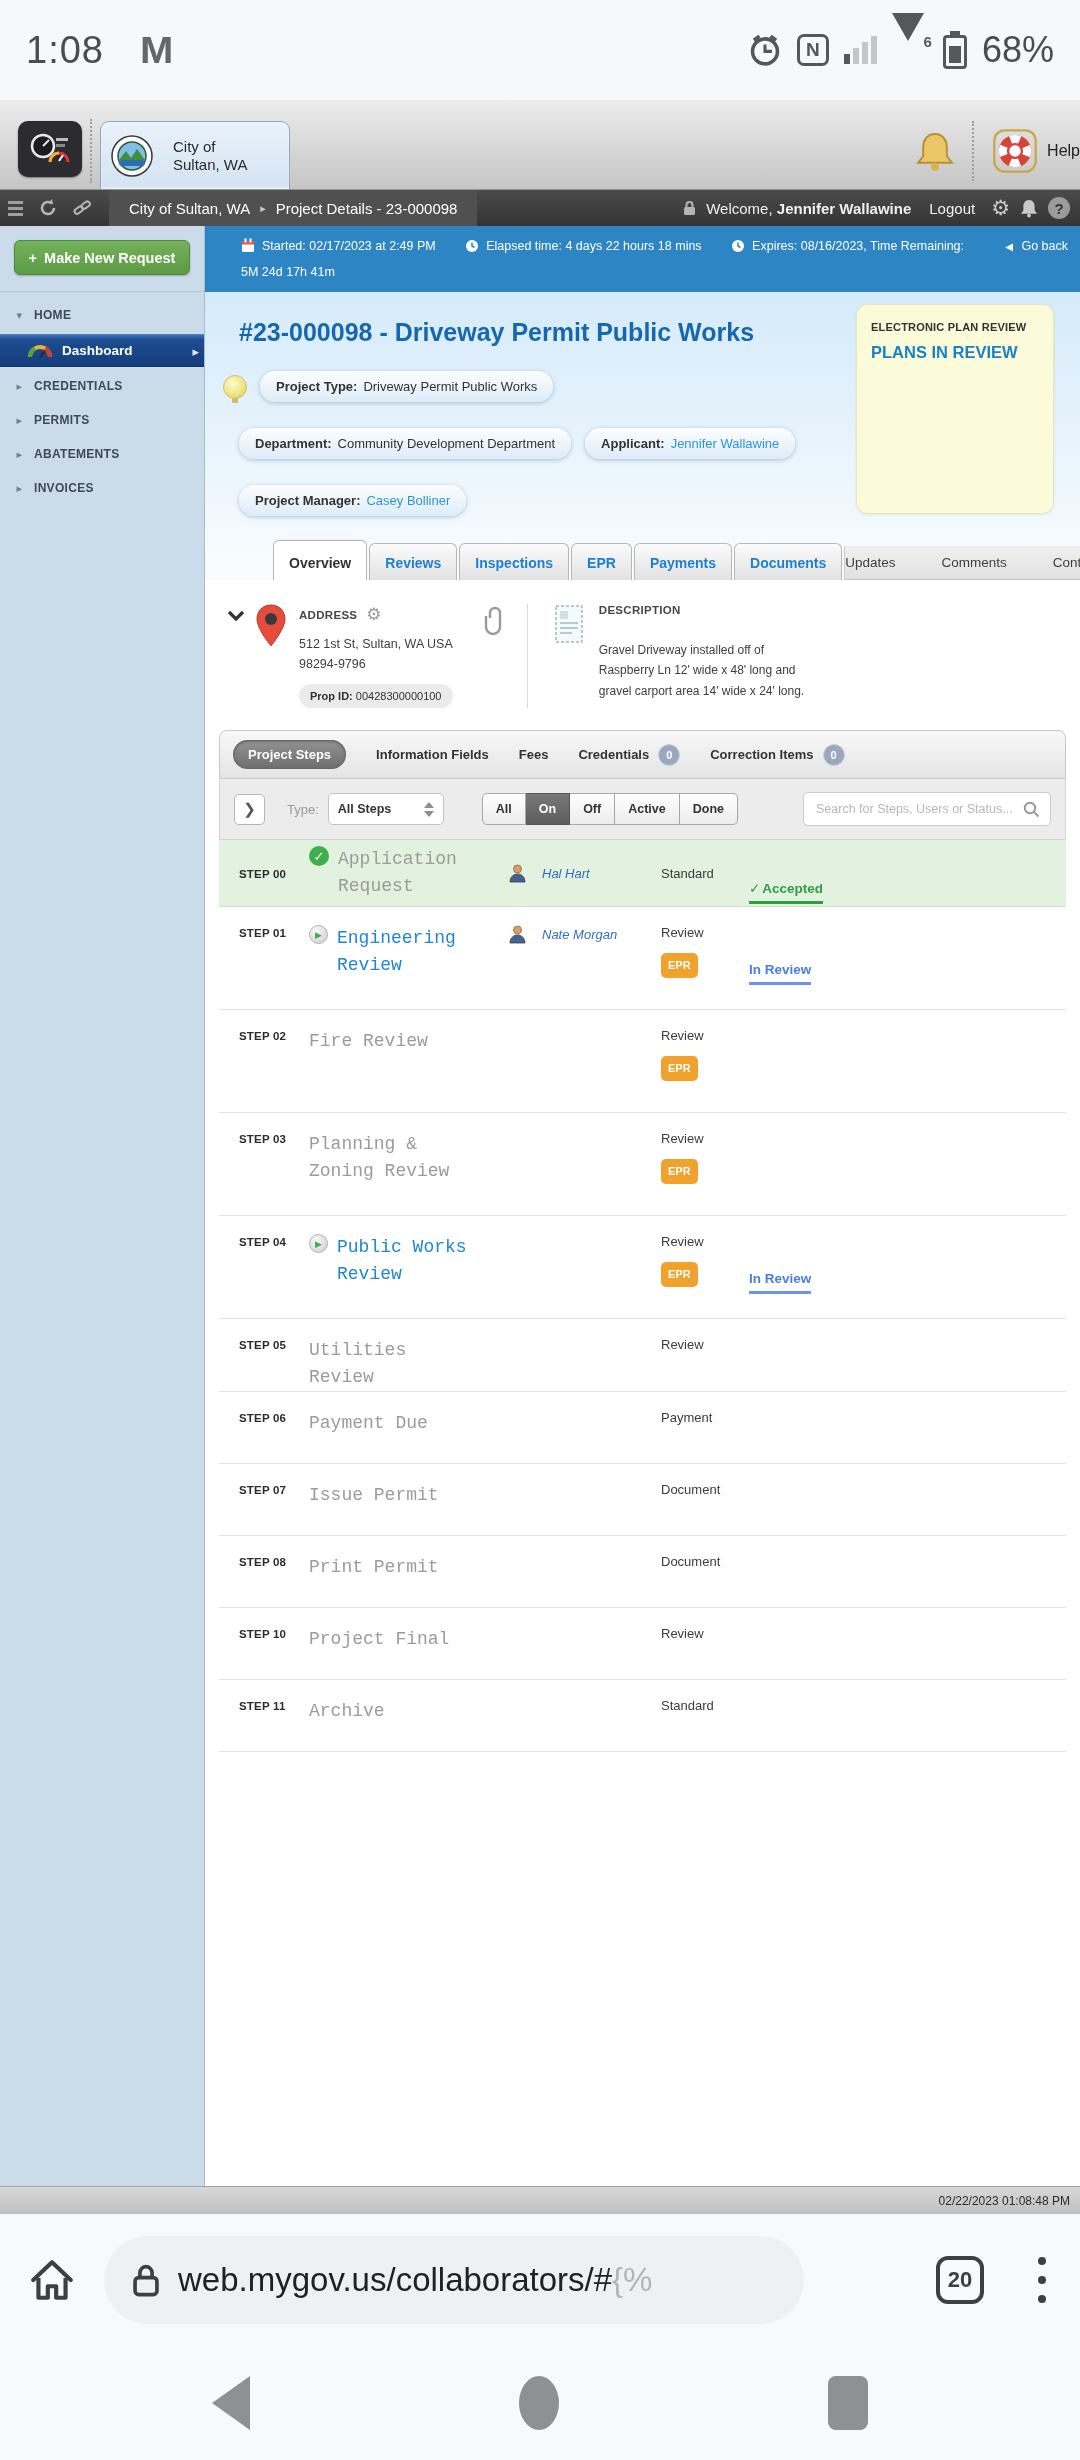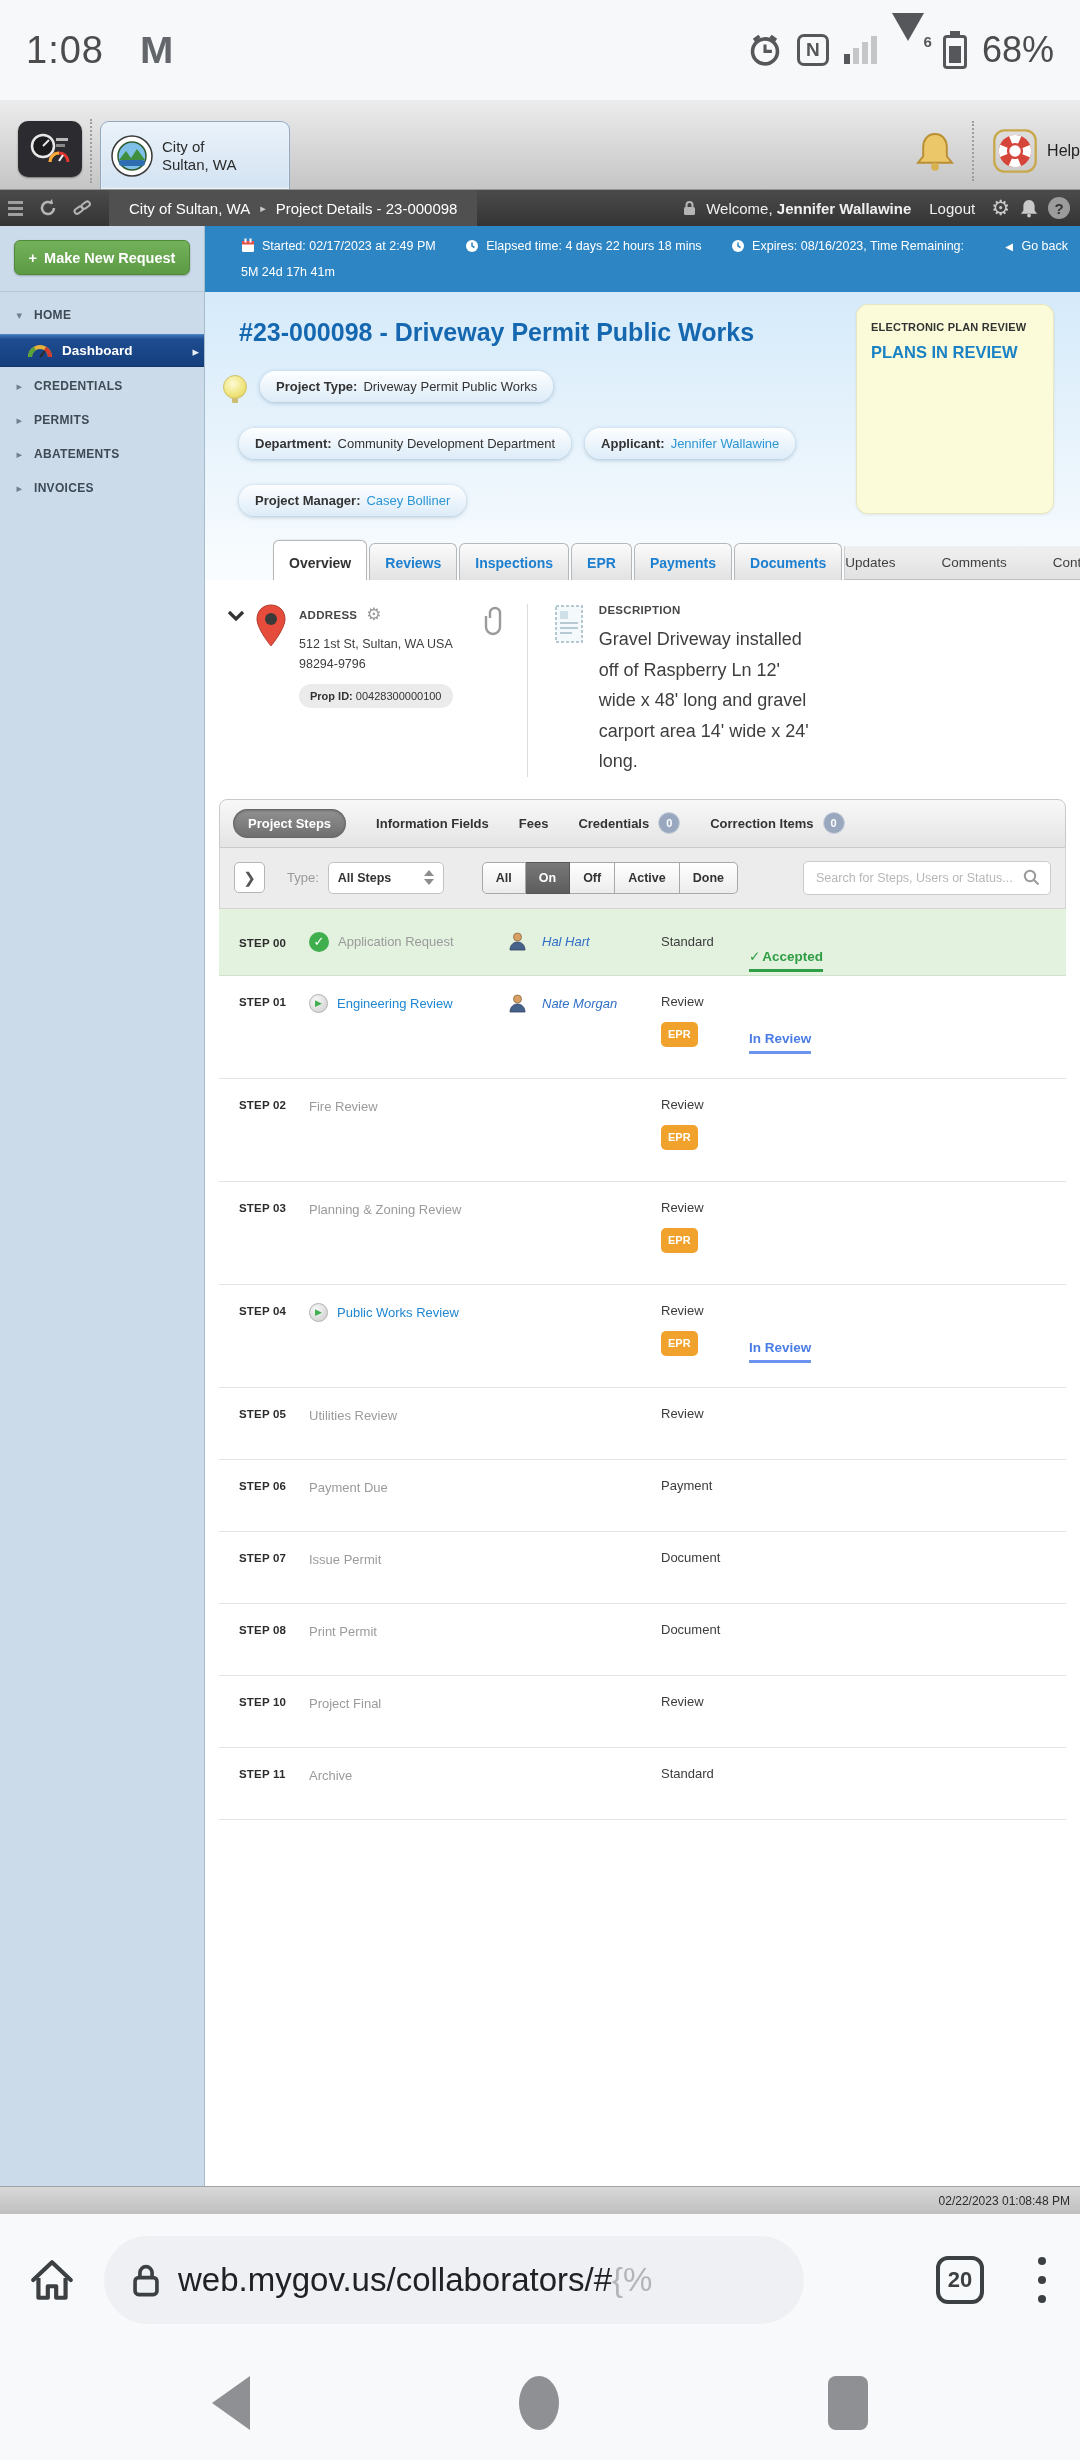--- a/index.html
+++ b/index.html
@@ -24,21 +24,21 @@
   .vowifi .six { position:absolute; top:-8px; right:-8px; font-size:15px; font-weight:bold; color:#55575a; }
   .bat { position:relative; width:24px; height:38px; }
   .bat .nub { position:absolute; top:0; left:7px; width:10px; height:5px; background:#55575a; }
   .bat .body { position:absolute; top:4px; left:0; right:0; bottom:0; border:3px solid #55575a; border-radius:4px; }
   .bat .fill { position:absolute; left:3px; right:3px; bottom:3px; height:62%; background:#55575a; }
   .sb-batpct { font-size:36px; color:#4c4c4c; }
   
   .browser-header { height:90px; background:linear-gradient(#ececec,#c5c5c5); border-bottom:1px solid #969696; position:relative; }
   .app-icon { position:absolute; left:18px; bottom:12px; width:64px; height:56px; background:#2c2c30; border-radius:10px; display:flex; align-items:center; justify-content:center; box-shadow:0 1px 2px rgba(0,0,0,.4); }
   .hdr-divider { position:absolute; left:90px; bottom:6px; height:64px; border-left:2px dotted #9e9e9e; }
-  .browser-tab { position:absolute; left:100px; bottom:0; width:190px; height:68px; background:linear-gradient(#eaf2fa,#d3e3f2); border:1px solid #93a9c2; border-bottom:none; border-radius:9px 9px 0 0; display:flex; align-items:center; gap:9px; padding:0 10px; box-shadow:0 -1px 2px rgba(255,255,255,.7) inset; }
+  .browser-tab { position:absolute; left:100px; bottom:0; width:190px; height:68px; background:linear-gradient(#eaf2fa,#d3e3f2); border:1px solid #93a9c2; border-bottom:none; border-radius:9px 9px 0 0; display:flex; align-items:center; gap:20px; padding:0 10px; box-shadow:0 -1px 2px rgba(255,255,255,.7) inset; }
   .tab-title { font-size:15px; color:#2b2b2b; line-height:1.2; }
   .hdr-right { position:absolute; right:0; bottom:8px; display:flex; align-items:center; gap:18px; }
   .hdr-dotdiv { height:60px; border-left:2px dotted #9e9e9e; }
   .help-chip { display:flex; align-items:center; gap:9px; font-size:16px; color:#222; }
   
   .dark-toolbar { height:36px; background:linear-gradient(#4b4b4b,#343434); display:flex; align-items:center; position:relative; color:#ddd; }
   .tb-ham { display:flex; flex-direction:column; gap:3px; margin:0 8px 0 8px; }
   .tb-ham i { width:15px; height:3px; background:#9f9f9f; display:block; }
   .tb-ico { margin:0 7px; display:flex; align-items:center; }
   .tb-crumbs { height:100%; background:#505050; display:flex; align-items:center; gap:10px; padding:0 20px; margin-left:10px; font-size:15px; color:#fff; }
@@ -87,21 +87,21 @@
   .addr-section { display:flex; padding:24px 0 8px 22px; }
   .collapse-ico { margin:6px 10px 0 0; }
   .sec-label { font-size:11.5px; font-weight:bold; color:#474747; letter-spacing:.3px; display:flex; align-items:center; gap:9px; }
   .gear-sm { font-size:17px; color:#9a9a9a; font-weight:normal; }
   .addr-block { margin-left:12px; }
   .addr-text { font-size:12.5px; color:#3e3e3e; margin-top:9px; line-height:1.6; }
   .prop-badge { display:inline-block; background:#ebebeb; border-radius:12px; padding:6px 11px; font-size:11px; color:#333; margin-top:10px; }
   .clip { margin:2px 20px 0 30px; }
   .v-div { border-left:1px solid #dcdcdc; }
   .desc-block { display:flex; gap:15px; margin-left:26px; }
-  .desc-text { width:210px; font-size:18px; color:#3e3e3e; line-height:1.7; margin-top:8px; }
+  .desc-text { width:210px; font-size:12px; color:#3e3e3e; line-height:1.7; margin-top:24px; }
   
   .steps-panel { margin:14px 14px 0; }
   .subtabs { display:flex; align-items:center; gap:30px; background:linear-gradient(#f8f8f8,#e4e4e4); border:1px solid #c9c9c9; border-radius:8px 8px 0 0; padding:9px 13px; }
   .subtab { font-size:13px; font-weight:bold; color:#333; display:flex; align-items:center; gap:9px; }
   .subtab.active { background:linear-gradient(#929292,#6e6e6e); color:#fff; border-radius:16px; padding:7px 15px; box-shadow:inset 0 1px 3px rgba(0,0,0,.45); }
   .badge { width:22px; height:22px; border-radius:50%; background:#9aa8bf; border:1px solid #c7d0dc; color:#fff; font-size:11px; font-weight:bold; display:flex; align-items:center; justify-content:center; }
   .filter-bar { display:flex; align-items:center; background:#ececec; border:1px solid #d4d4d4; border-top:none; padding:13px 14px; }
   .chev-btn { width:31px; height:31px; background:#fff; border:1px solid #b5b5b5; border-radius:5px; color:#555; font-weight:bold; font-size:15px; display:flex; align-items:center; justify-content:center; }
   .type-label { color:#9a9a9a; font-size:13px; margin-left:22px; }
   .select { width:116px; height:32px; background:#fff; border:1px solid #c3c3c3; border-radius:5px; display:flex; align-items:center; justify-content:space-between; padding:0 9px; font-size:12.5px; font-weight:bold; color:#333; margin-left:9px; }
@@ -116,21 +116,21 @@
   .fbtn.active { background:linear-gradient(#787878,#5d5d5d); border-color:#565656; color:#fff; }
   .search-box { margin-left:auto; width:248px; height:34px; background:#fff; border:1px solid #cbcbcb; border-radius:5px; display:flex; align-items:center; padding:0 10px; gap:8px; }
   .search-input { border:none; outline:none; flex:1; font-size:12.5px; color:#333; font-family:inherit; background:transparent; min-width:0; }
   .search-input::placeholder { color:#b7b7b7; }
   
   .step-row { display:flex; align-items:flex-start; border-bottom:1px solid #e3e3e3; padding:18px 0 0 20px; min-height:72px; background:#fff; }
   .step-row.row-epr { min-height:103px; }
   .step-row.row-green { background:#e3f1df; border-bottom:1px solid #cfe3ca; align-items:center; padding-top:0; min-height:67px; }
   .col-step { width:70px; flex-shrink:0; font-size:11.5px; font-weight:bold; color:#2c2c2c; letter-spacing:.2px; padding-top:2px; }
   .col-title { width:200px; flex-shrink:0; display:flex; gap:9px; align-items:flex-start; }
-  .title-text { font-size:13px; line-height:1.5; max-width:158px; }
+  .title-text { font-size:18px; line-height:1.5; max-width:158px;font-family:Liberation Mono, monospace; }
   .t-muted { color:#9b9b9b; }
   .t-link { color:#1f86d2; font-weight:500; }
   .icon-check { width:20px; height:20px; border-radius:50%; background:#3fae4d; color:#fff; font-size:13px; font-weight:bold; display:flex; align-items:center; justify-content:center; flex-shrink:0; }
   .icon-play { width:19px; height:19px; border-radius:50%; background:radial-gradient(circle at 35% 30%,#f8f8f8,#cccccc); border:1px solid #b2b2b2; color:#3fae4d; font-size:9px; display:flex; align-items:center; justify-content:center; flex-shrink:0; }
   .col-user { width:152px; flex-shrink:0; display:flex; gap:16px; align-items:center; }
   .user-name { font-size:13px; font-style:italic; color:#2f6fc6; }
   .col-type { width:88px; flex-shrink:0; display:flex; flex-direction:column; align-items:flex-start; gap:13px; font-size:13px; color:#3c3c3c; }
   .epr-badge { background:#f0a22c; color:#fff; font-size:11px; font-weight:bold; padding:7px 7px; border-radius:5px; line-height:1; }
   .col-status { flex:1; }
   .status-wrap { display:inline-block; font-size:13.5px; font-weight:bold; padding-bottom:5px;margin-top:37px; }

